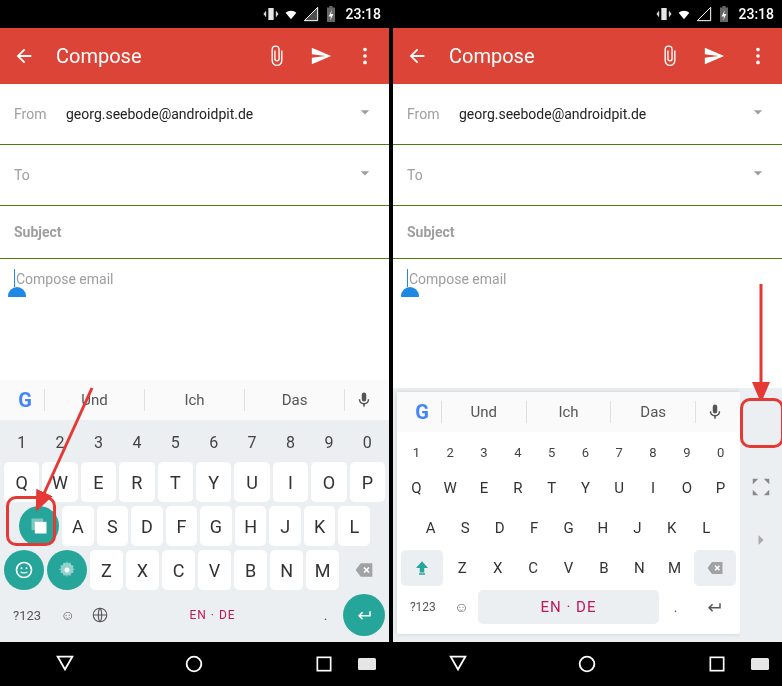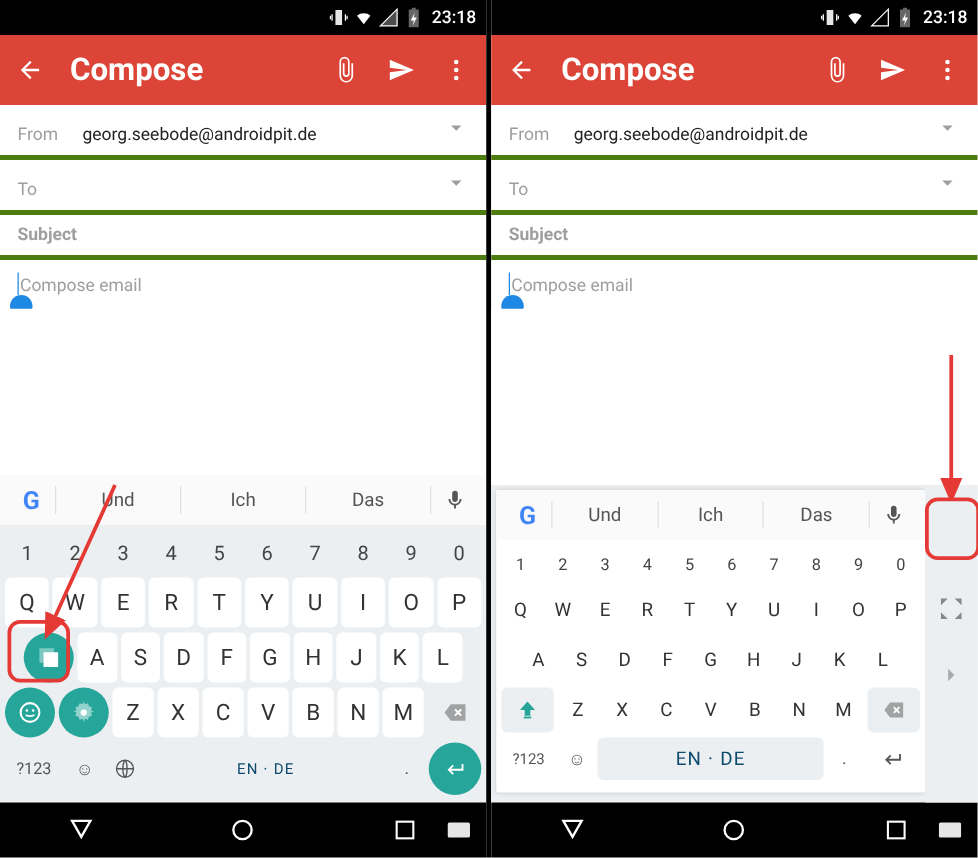--- a/index.html
+++ b/index.html
@@ -7,24 +7,24 @@
 .phone { position:absolute; top:0; width:389px; height:686px; background:#fff; display:flex; flex-direction:column; }
 .left.phone { left:0; }
 .right.phone { left:393px; }
 .divider { position:absolute; top:0; left:389px; width:4px; height:686px; background:#000; }
 
 .status-bar { height:28px; background:#000; color:#fff; display:flex; align-items:center; justify-content:flex-end; padding:0 8px; font-size:14px; font-weight:500; gap:6px;}
 .status-icons { display:flex; gap:4px; align-items:center; }
 .s-icon { width:16px; height:16px; display:flex; align-items:center; justify-content:center; }
 
 .app-bar { height:56px; background:#db4437; color:#fff; display:flex; align-items:center; padding:0 12px; gap:20px; }
-.app-bar .title { flex:1; font-size:25px; font-weight:700; }
+.app-bar .title { flex:1; font-size:20px; font-weight:400; }
 .ab-icon { width:24px; height:24px; display:flex; align-items:center; justify-content:center; }
 
-.row { display:flex; align-items:flex-end; padding:8px 14px; border-bottom:4px solid #4d7c0f; }
+.row { display:flex; align-items:center; padding:18px 14px; border-bottom:1px solid #4d7c0f; }
 .row .label { color:#9e9e9e; font-size:14px; width:52px; flex:none; }
 .row .value { color:#222; font-size:14px; flex:1; }
 .row .placeholder { color:#9e9e9e;font-weight:bold; }
 .row .chev { flex:none; color:#9e9e9e; width:24px; text-align:right; }
 
 .body-field { padding:10px 14px; color:#9e9e9e; font-size:14px; position:relative; }
 .cursor-handle { position:absolute; width:18px; height:18px; border-radius:50%; background:#1e88e5; left:8px; top:28px; }
 .caret { display:inline-block; width:1px; height:18px; background:#1e88e5; margin:0 1px -3px 0;}
 
 .flex-spacer { flex:1; background:#fff; position:relative; }
@@ -40,21 +40,21 @@
 .compact .kb-inner { padding:6px 4px 10px 4px; }
 .kb-row { display:flex; gap:3px; justify-content:center; }
 .key { flex:1; background:#fff; border-radius:5px; height:40px; display:flex; align-items:center; justify-content:center; font-size:18px; color:#333; position:relative; }
 .compact .key { height:36px; font-size:15px; }
 .num-key { background:transparent; font-size:16px; color:#444; height:32px; }
 .compact .num-key { height:28px; font-size:13px; }
 .fn-key { background:#eceff1; color:#555; }
 .green-circle { width:40px; height:40px; border-radius:50%; background:#26a69a; color:#fff; display:flex; align-items:center; justify-content:center; font-size:18px; flex:none; }
 .bottom-row .key, .bottom-row .util { height:42px; }
 .compact .bottom-row .key, .compact .bottom-row .util { height:34px; }
-.space-key { flex:3.3; color:#0c4a6e; font-size:12px; letter-spacing:1px;text-align:right; }
+.space-key { flex:3.3; color:#be185d; font-size:12px; letter-spacing:1px;text-align:right; }
 .util { flex:0.8; display:flex; align-items:center; justify-content:center; color:#555; font-size:14px; background:transparent; }
 .enter-key { flex:none; width:42px; height:42px; border-radius:50%; background:#26a69a; color:#fff; display:flex; align-items:center; justify-content:center; }
 
 .side-strip { position:absolute; right:0; bottom:0; width:42px; background:#eceff1; display:flex; flex-direction:column; align-items:center; justify-content:center; gap:28px; }
 
 .nav-bar { height:44px; background:#000; display:flex; align-items:center; justify-content:space-around; }
 .nav-btn { color:#fff; width:24px; height:24px; display:flex; align-items:center; justify-content:center; }
 
 .ann-circle { position:absolute; border:3px solid #e53935; border-radius:10px; pointer-events:none; }
 .ann-arrow { position:absolute; pointer-events:none; }

